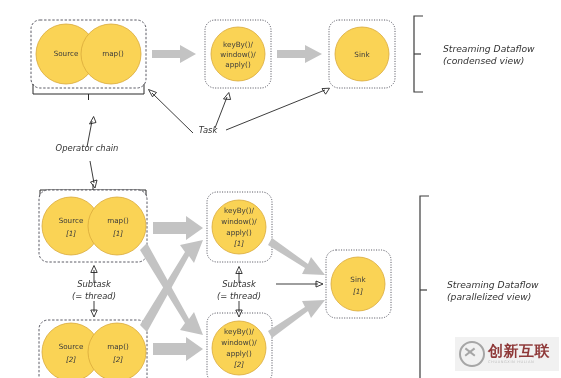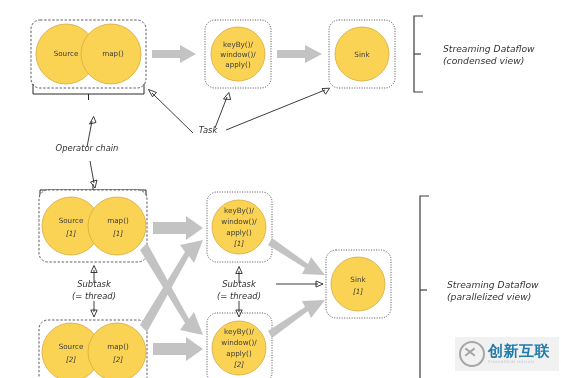--- a/index.html
+++ b/index.html
@@ -125,21 +125,21 @@
   #wm-logo::after { transform: rotate(-38deg); }
   #wm-textwrap {
     display: flex;
     flex-direction: column;
     line-height: 1;
   }
   #wm-cn {
     font-family: "DejaVu Sans", sans-serif;
     font-size: 15px;
     font-weight: bold;
-    color: #0369a1;
+    color: #7f1d1d;
     letter-spacing: 0.5px;
   }
   #wm-en {
     font-family: "DejaVu Sans", sans-serif;
     font-size: 3.6px;
     color: #b4b4b4;
     letter-spacing: 0.6px;
     margin-top: 2px;
   }
 </style>

